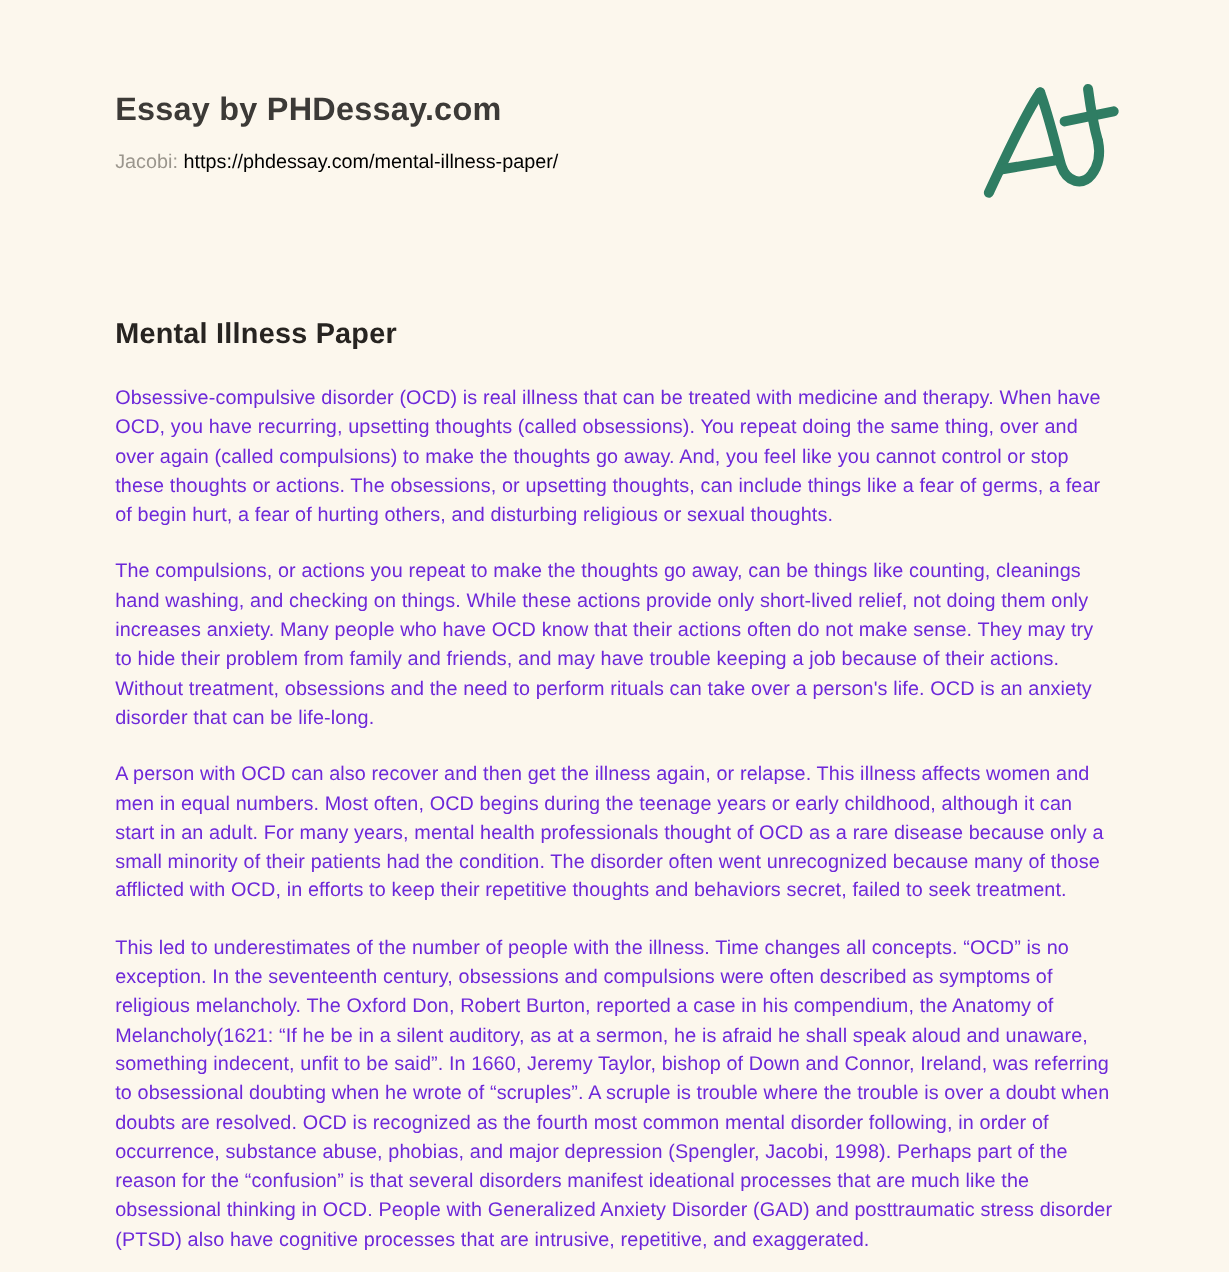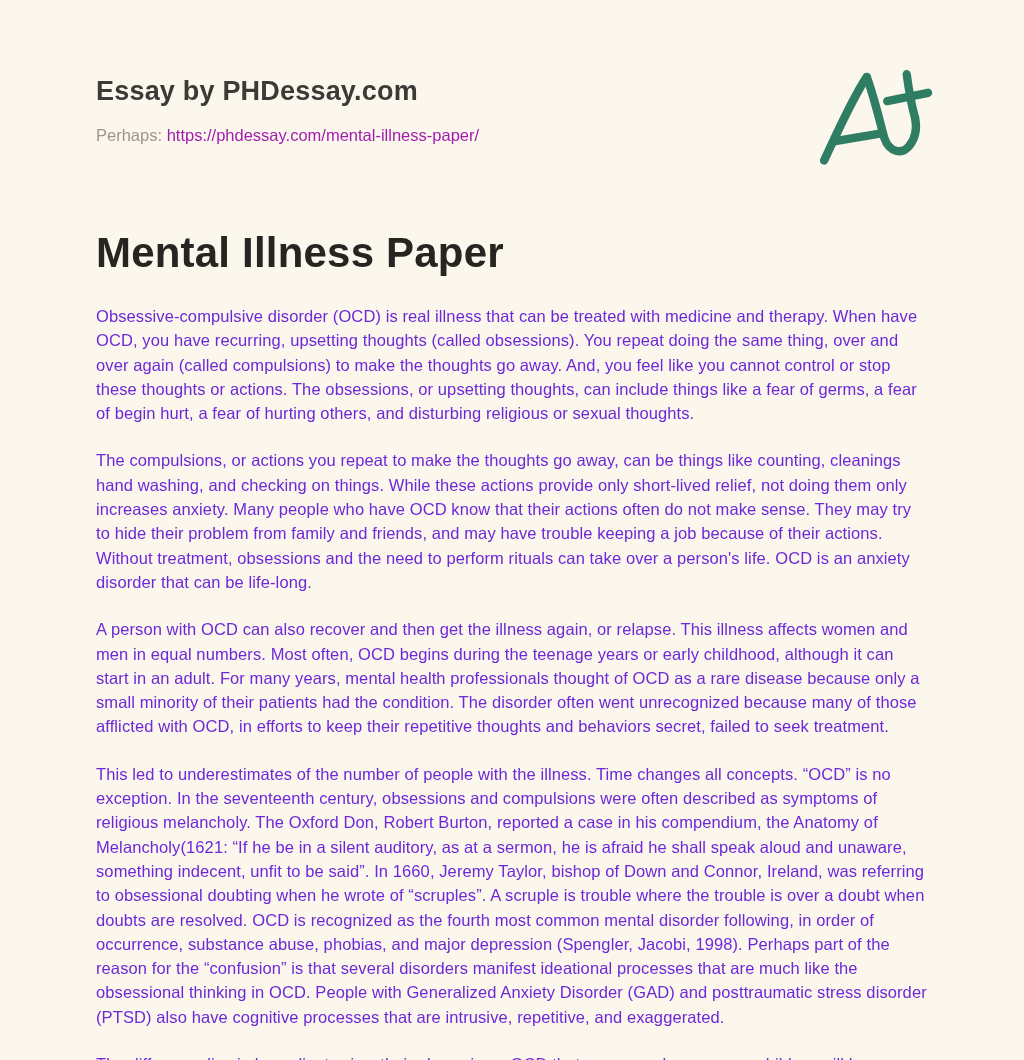--- a/index.html
+++ b/index.html
@@ -23,33 +23,33 @@
     font-weight: bold;
     color: #3C3A37;
     letter-spacing: 0.2px;
   }
   .source-line {
     margin-top: 19px;
     font-size: 16.5px;
     color: #9B968D;
   }
   .source-link {
-    color: #a21caf;
+    color: #000000;
     text-decoration: none;
   }
   .logo {
     position: absolute;
     top: 64px;
     right: 86px;
     width: 122px;
     height: 104px;
   }
   .doc-title {
-    margin-top: 84px;
-    font-size: 42px;
+    margin-top: 120px;
+    font-size: 24px;
     font-weight: bold;
     color: #272421;
     letter-spacing: 0.2px;
   }
   .essay-body {
     margin-top: 27px;
   }
   .essay-body p {
     font-size: 16.5px;
     line-height: 24.3px;
@@ -75,21 +75,21 @@
       <path d="M 76 40 L 120 31"></path>
 
       <path d="M 97 11 C 99 26 102 44 106 58"></path>
     </g>
   </svg>
 
   <div class="content">
     <div class="site-header">
       <div class="site-title">Essay by PHDessay.com</div>
       <div class="source-line">
-        <span>Perhaps:</span>
+        <span>Jacobi:</span>
         <a class="source-link" href="#">https://phdessay.com/mental-illness-paper/</a>
       </div>
     </div>
 
     <h1 class="doc-title">Mental Illness Paper</h1>
 
     <div class="essay-body">
         <p>Obsessive-compulsive disorder (OCD) is real illness that can be treated with medicine and therapy. When have OCD, you have recurring, upsetting thoughts (called obsessions). You repeat doing the same thing, over and over again (called compulsions) to make the thoughts go away. And, you feel like you cannot control or stop these thoughts or actions. The obsessions, or upsetting thoughts, can include things like a fear of germs, a fear of begin hurt, a fear of hurting others, and disturbing religious or sexual thoughts.</p>
         <p>The compulsions, or actions you repeat to make the thoughts go away, can be things like counting, cleanings hand washing, and checking on things. While these actions provide only short-lived relief, not doing them only increases anxiety. Many people who have OCD know that their actions often do not make sense. They may try to hide their problem from family and friends, and may have trouble keeping a job because of their actions. Without treatment, obsessions and the need to perform rituals can take over a person's life. OCD is an anxiety disorder that can be life-long.</p>
         <p>A person with OCD can also recover and then get the illness again, or relapse. This illness affects women and men in equal numbers. Most often, OCD begins during the teenage years or early childhood, although it can start in an adult. For many years, mental health professionals thought of OCD as a rare disease because only a small minority of their patients had the condition. The disorder often went unrecognized because many of those afflicted with OCD, in efforts to keep their repetitive thoughts and behaviors secret, failed to seek treatment.</p>

